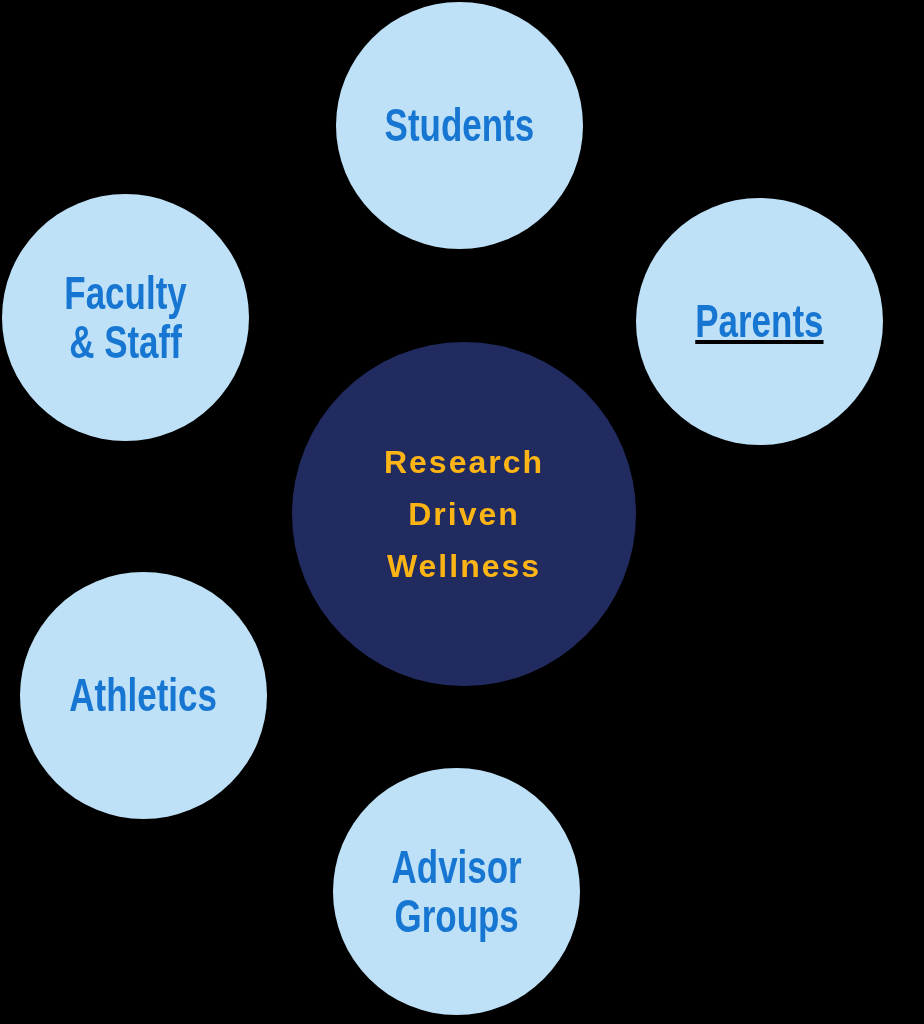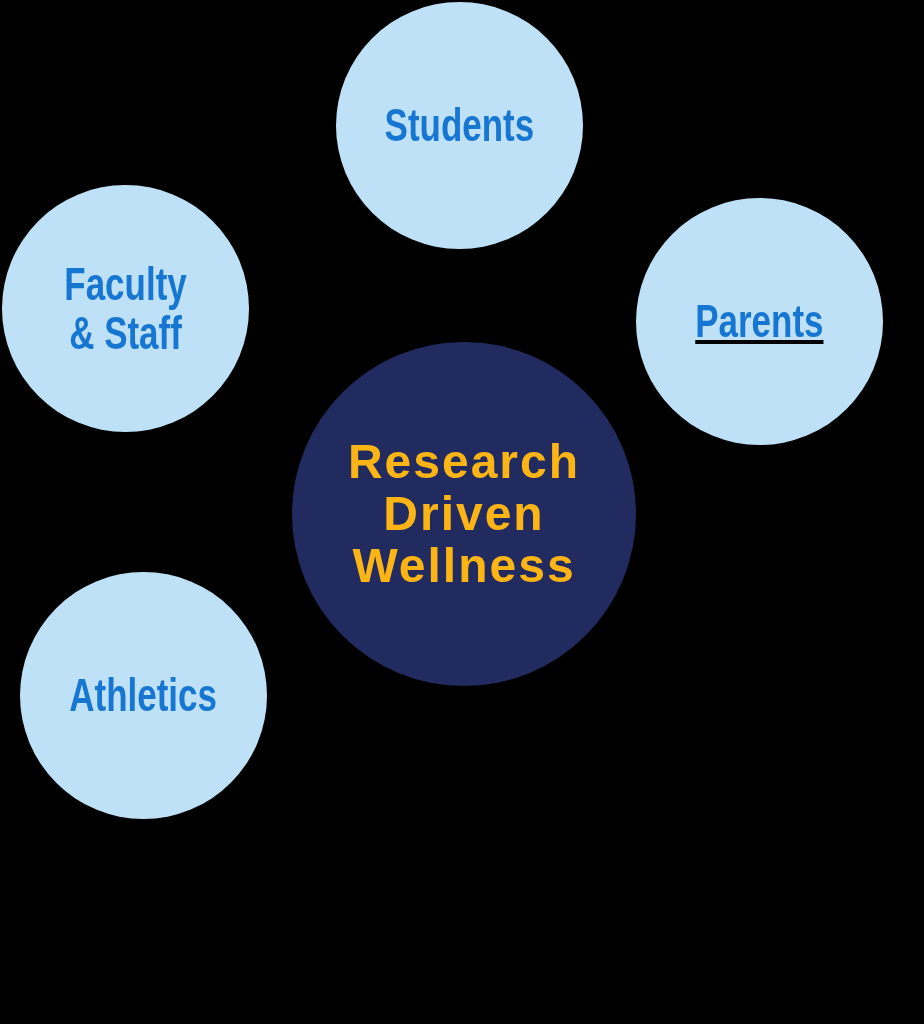--- a/index.html
+++ b/index.html
@@ -38,29 +38,29 @@
     transform-origin: 50% 50%;
     letter-spacing: 0px;
   }
   .center-circle {
     width: 344px;
     height: 344px;
     background: var(--center-fill, #212B5F);
   }
   .center-circle .label {
     color: var(--center-text, #FDB515);
-    font-size: 48px;
+    font-size: 32px;
     font-weight: 700;
     line-height: 52px;
     letter-spacing: 2px;
     white-space: pre-line;
   }
   
   .pos-students        { left: 336px; top: 2px;   }
-  .pos-faculty-staff   { left: 2px;   top: 185px; }
+  .pos-faculty-staff   { left: 2px;   top: 194px; }
   .pos-parents         { left: 636px; top: 198px; text-decoration: underline; }
   .pos-athletics       { left: 20px;   top: 572px; }
   .pos-peer-leaders    { left: 666px; top: 574px; }
   .pos-advisor-groups  { left: 333px; top: 768px; }
   .pos-center          { left: 292px; top: 342px; }
 </style>
 </head>
 <body>
 
 <div class="canvas">
@@ -82,14 +82,18 @@
     <span class="label">Research
 Driven
 Wellness</span>
   </div>
 
   <div class="circle node pos-athletics">
     <span class="label">Athletics</span>
   </div>
 
 
+  <div class="circle node pos-advisor-groups">
+    <span class="label">Advisor
+Groups</span>
+  </div>
 
 </div>
 
 </body></html>

